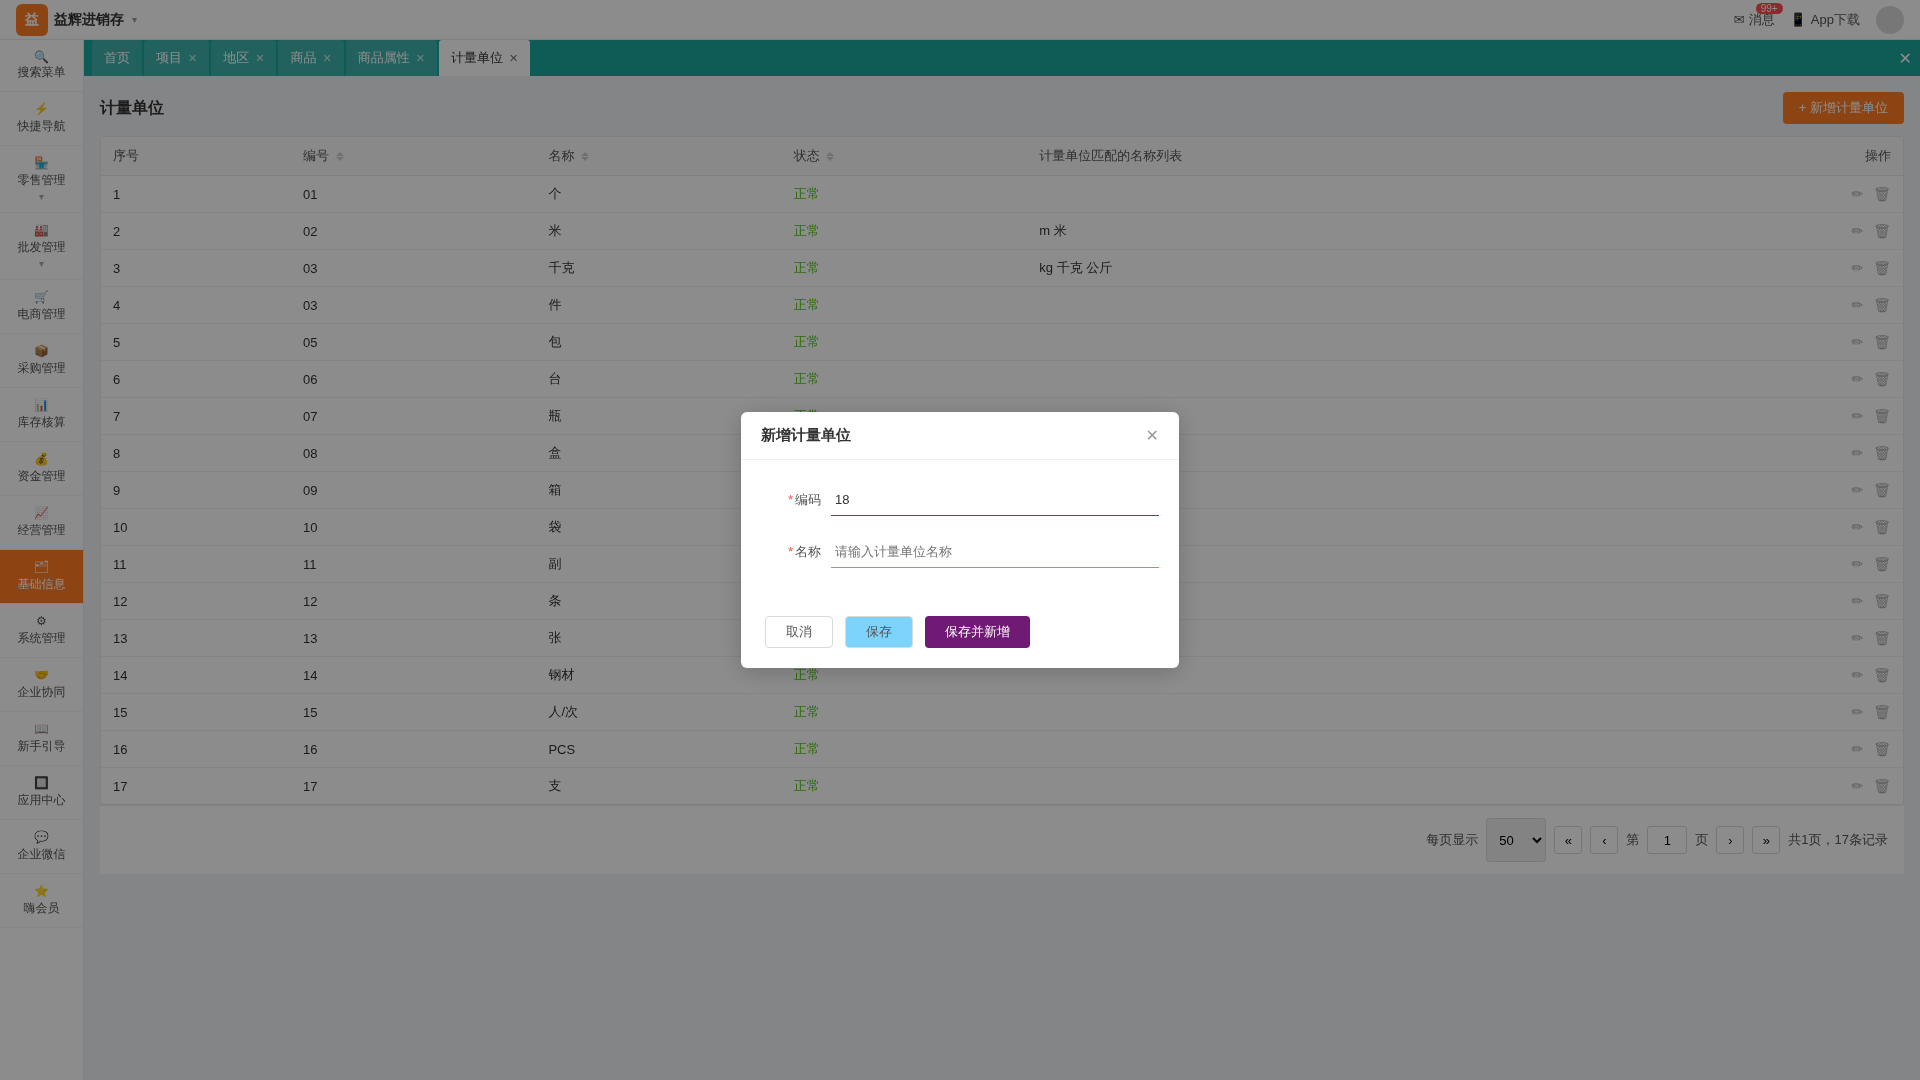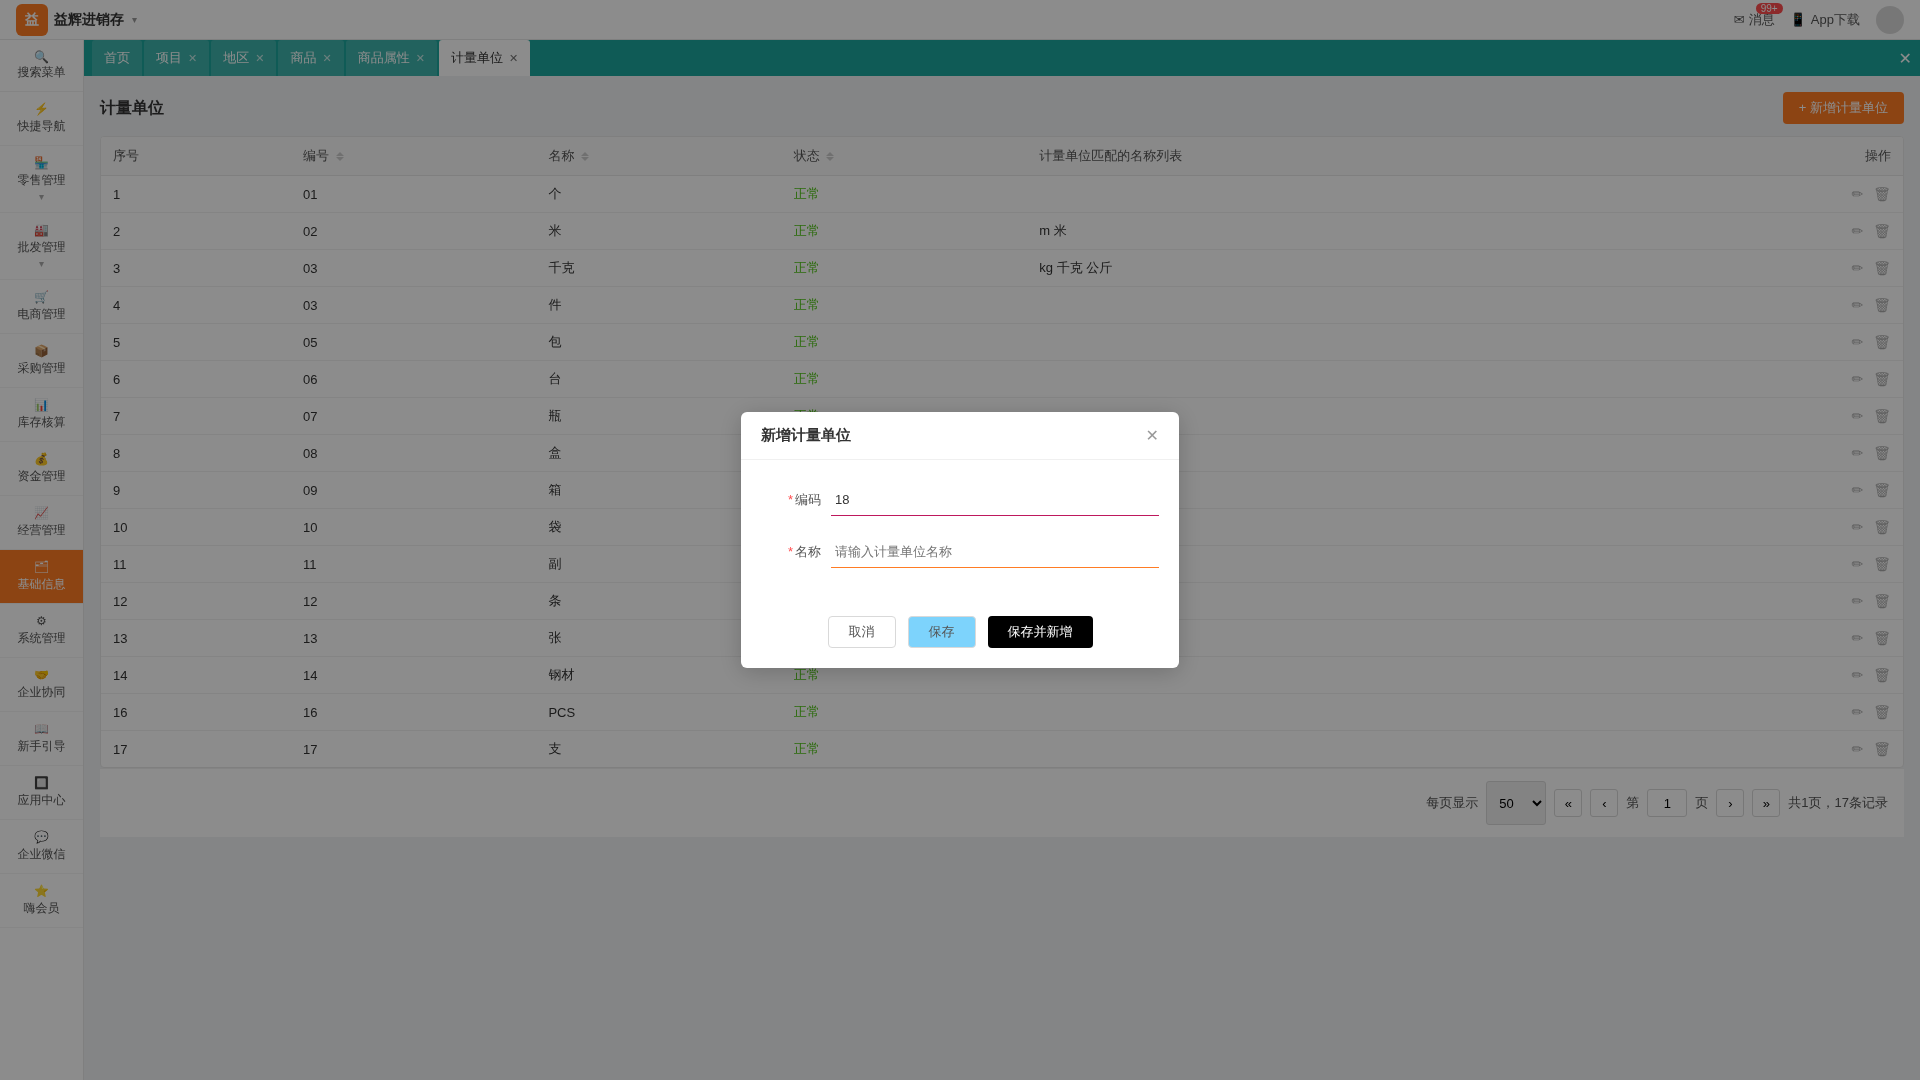--- a/index.html
+++ b/index.html
@@ -154,28 +154,28 @@
       height: 32px;
       border: none;
       border-bottom: 1px solid #be185d;
       outline: none;
       font-size: 13px;
       padding: 0 4px;
       color: #333;
     }
     .form-input.active-border { border-bottom-color: #ff7c24; }
     .dialog-footer {
-      padding: 12px 11px 20px;
+      padding: 12px 24px 20px;
       display: flex;
-      justify-content: center;
+      justify-content: flex-start;
       gap: 12px;
     }
     .btn-cancel { padding: 6px 20px; border: 1px solid #d9d9d9; border-radius: 4px; background: #fff; color: #555; cursor: pointer; font-size: 13px; }
     .btn-save { padding: 6px 20px; border: 1px solid #d9d9d9; border-radius: 4px; background: #7dd3fc; color: #555; cursor: pointer; font-size: 13px; }
-    .btn-save-add { padding: 6px 20px; border: none; border-radius: 4px; background: #000000; color: #fff; cursor: pointer; font-size: 13px; }
+    .btn-save-add { padding: 6px 20px; border: none; border-radius: 4px; background: #701a75; color: #fff; cursor: pointer; font-size: 13px; }
   </style>
 </head>
 <body>
 
 <div class="top-bar">
   <div class="top-bar-left">
     <div class="logo-area">
       <div class="logo-icon">益</div>
       <span class="logo-text">益辉进销存</span>
     </div>
@@ -499,20 +499,33 @@
       <td class="status-normal">正常</td>
       <td></td>
       <td>
         <div class="col-ops">
           <span class="op-icon">✏</span>
           <span class="op-icon">🗑</span>
         </div>
       </td>
     </tr>
               <tr>
+      <td>15</td>
+      <td>15</td>
+      <td>人/次</td>
+      <td class="status-normal">正常</td>
+      <td></td>
+      <td>
+        <div class="col-ops">
+          <span class="op-icon">✏</span>
+          <span class="op-icon">🗑</span>
+        </div>
+      </td>
+    </tr>
+              <tr>
       <td>16</td>
       <td>16</td>
       <td>PCS</td>
       <td class="status-normal">正常</td>
       <td></td>
       <td>
         <div class="col-ops">
           <span class="op-icon">✏</span>
           <span class="op-icon">🗑</span>
         </div>

